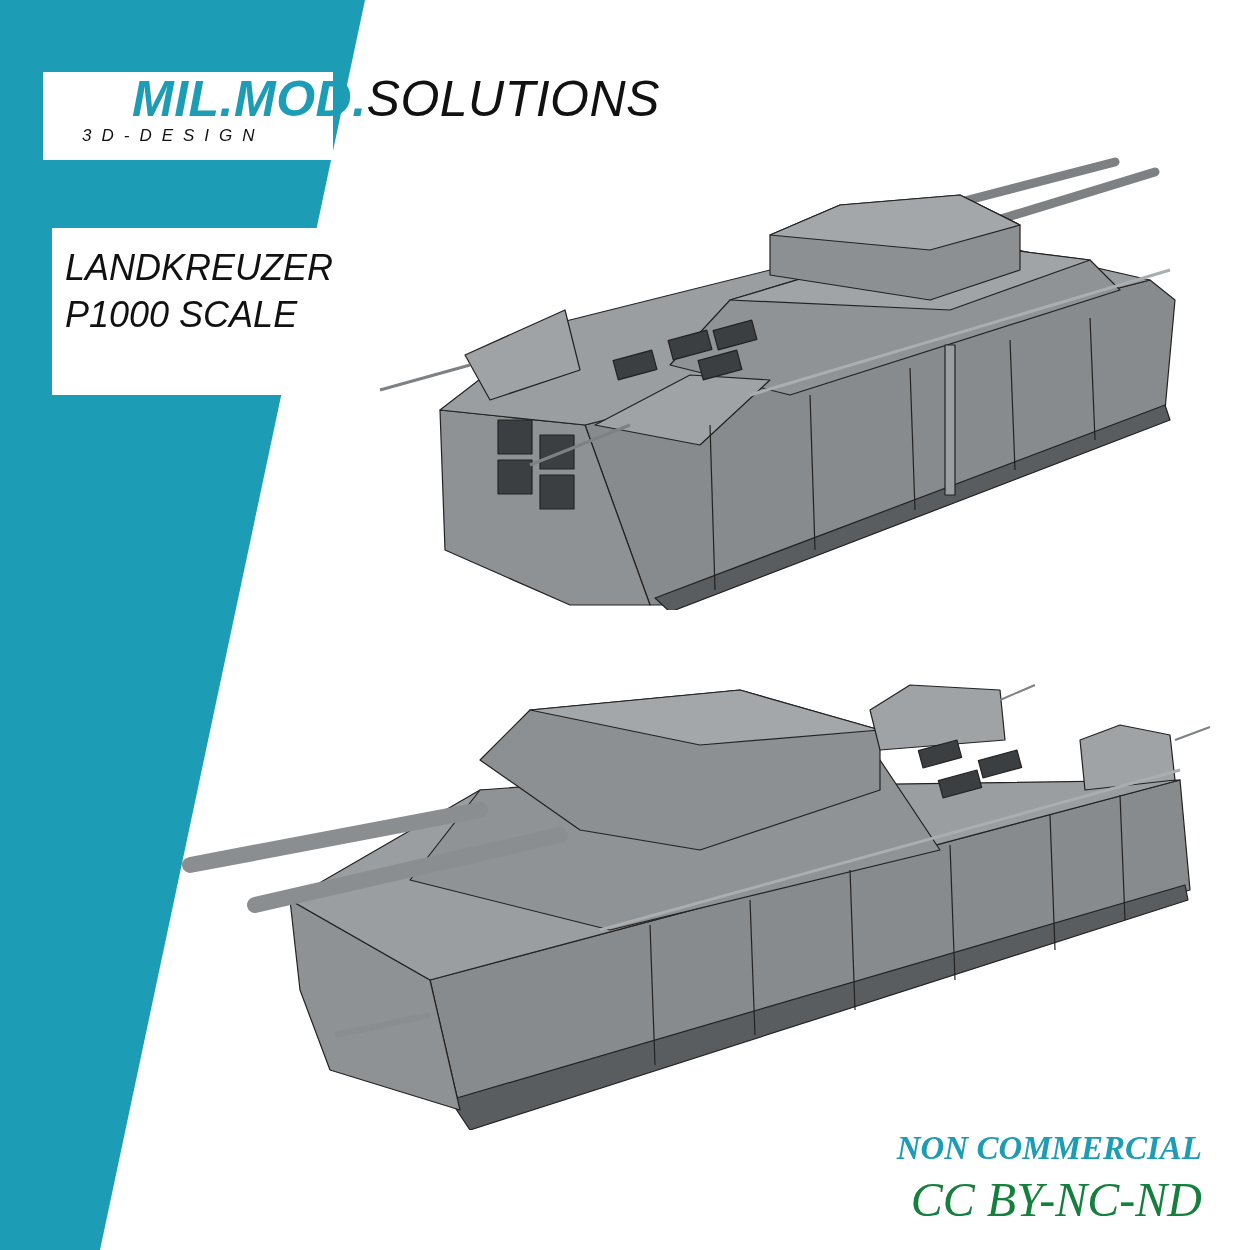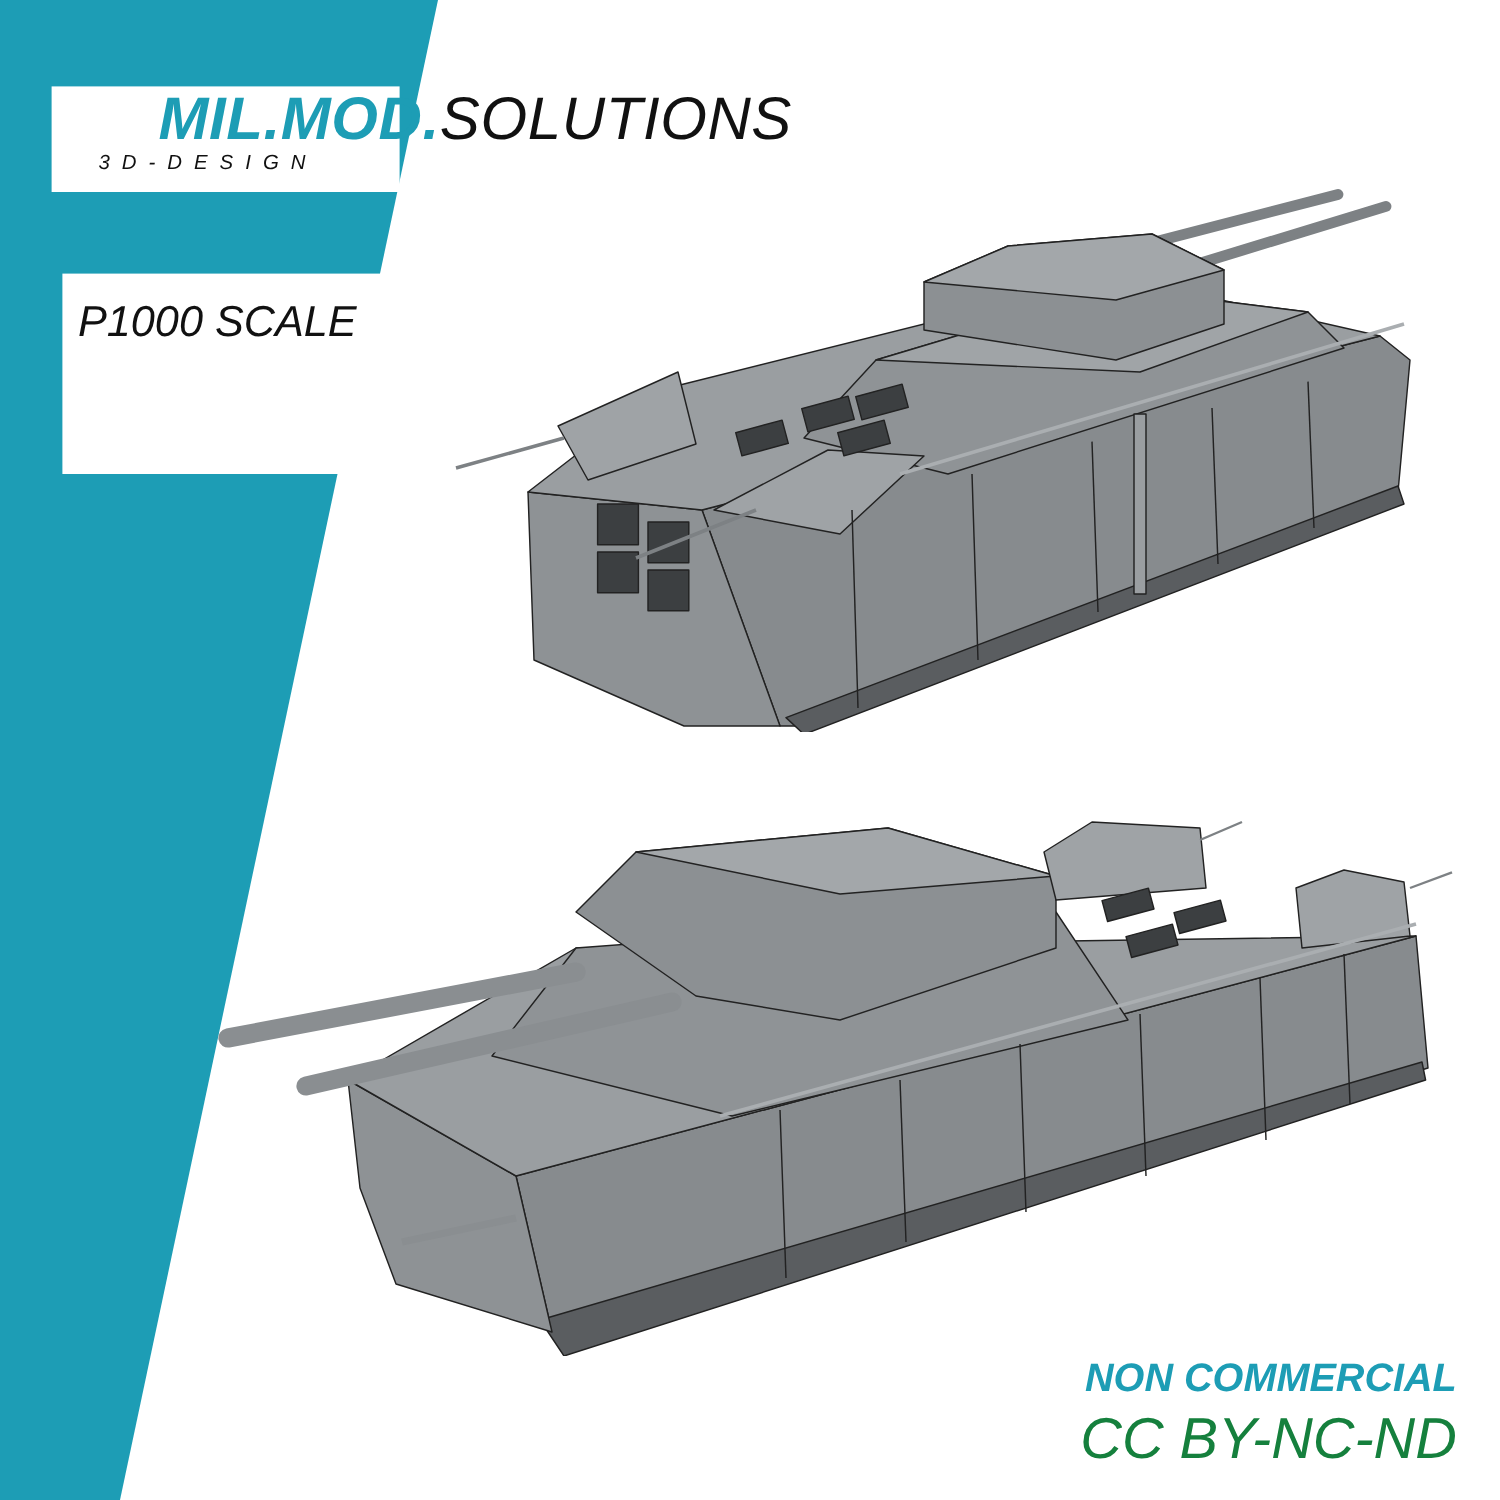--- a/index.html
+++ b/index.html
@@ -27,21 +27,21 @@
       position: absolute; left: 52px; top: 228px; width: 278px; height: 167px;
       background: #ffffff;
     }
     .title-lines {
       position: absolute; left: 65px; top: 244px;
       font-size: 36px; font-style: italic; line-height: 47px; color: #111111;
     }
     .title-lines div { white-space: nowrap; }
 
     .license {
-      position: absolute; right: 36px; top: 1128px; text-align: right;
+      position: absolute; right: 48px; top: 1128px; text-align: right; font-family: Liberation Serif, serif;
     }
     .license-type {
       color: #1d9db5; font-weight: bold; font-style: italic; font-size: 33px; line-height: 40px;
       white-space: nowrap;
     }
     .license-code {
       color: #15803d; font-style: italic; font-size: 48px; line-height: 56px; margin-top: 4px;
       white-space: nowrap;
     }
 
@@ -57,20 +57,21 @@
 </svg>
 
 <div class="logo-box"></div>
 <div class="logo-line">
   <span class="logo-brand">MIL.MOD.</span><span class="logo-rest">SOLUTIONS</span>
 </div>
 <div class="logo-sub">3D-DESIGN</div>
 
 <div class="title-box"></div>
 <div class="title-lines">
+  <div>LANDKREUZER</div>
   <div>P1000 SCALE</div>
 </div>
 
 <svg class="render" id="tank-top" viewBox="0 0 850 460">
   <g stroke="#222" stroke-width="1.2" stroke-linejoin="round">
 
     <line x1="560" y1="60" x2="745" y2="12" stroke="#7d8184" stroke-width="9" stroke-linecap="round"></line>
     <line x1="595" y1="80" x2="785" y2="22" stroke="#7d8184" stroke-width="9" stroke-linecap="round"></line>
 
     <polygon points="215,275 780,130 805,150 795,260 300,455 280,455" fill="#878b8e"></polygon>

